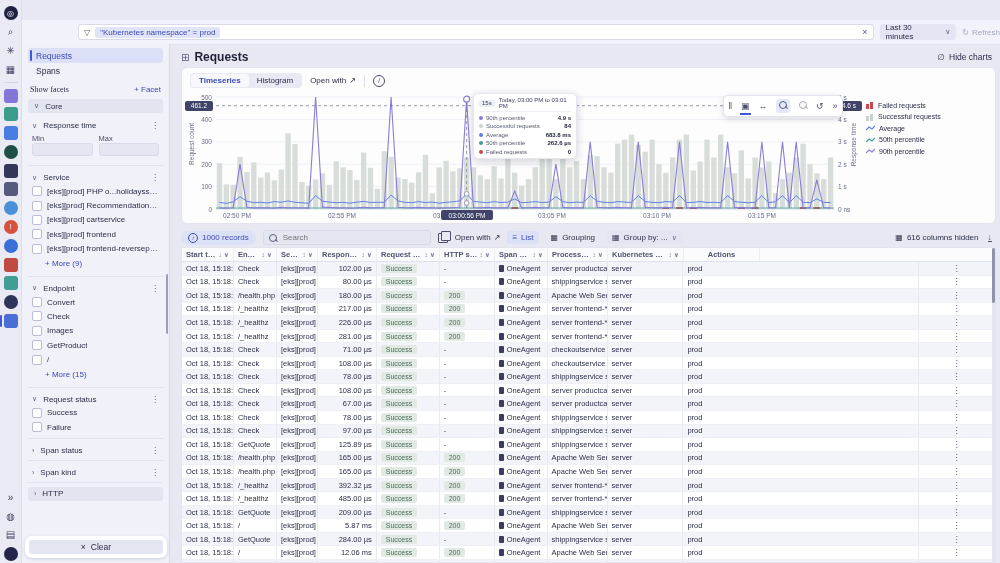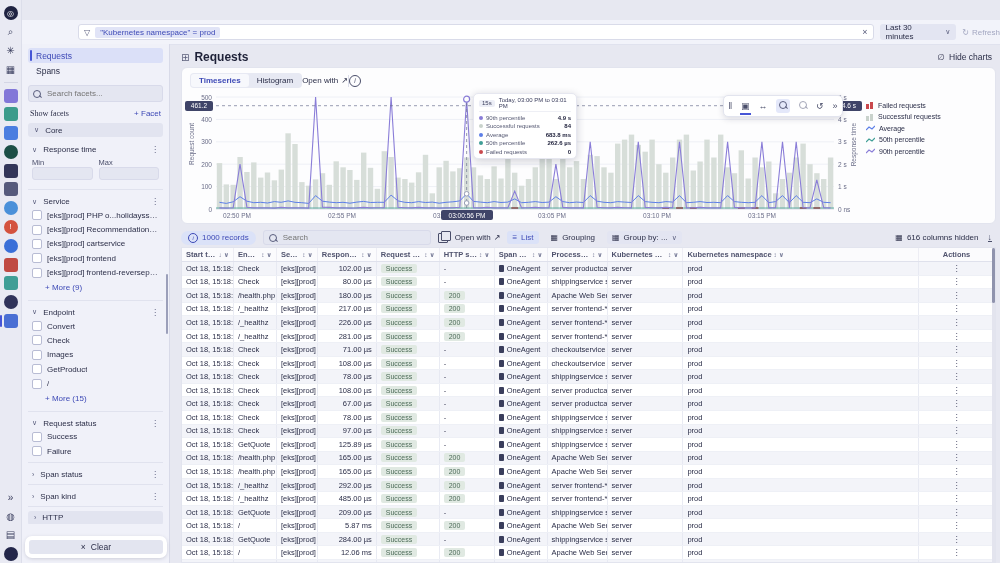--- a/index.html
+++ b/index.html
@@ -61,21 +61,21 @@
   .clearbtn{height:14px;background:#e3e5f0;border-radius:3px;display:flex;align-items:center;justify-content:center;gap:5px;font-size:8.5px;color:#2b2e48;cursor:pointer;}
   .side-thumb{position:absolute;right:1px;top:230px;width:2px;height:60px;background:#9b9fba;border-radius:1px;}
   
   .main{position:absolute;left:170px;top:44px;width:830px;height:519px;}
   .pagehead{position:absolute;left:11px;top:4px;right:8px;height:18px;display:flex;align-items:center;}
   .pagehead .picon{color:#5b5e7a;font-size:10px;margin-right:5px;}
   .pagehead .ptitle{font-size:12px;font-weight:bold;color:#1e2138;}
   .hidecharts{margin-left:auto;font-size:8.5px;color:#2b2e48;display:flex;gap:4px;align-items:center;cursor:pointer;}
   
   .card{position:absolute;left:11px;top:23px;width:815px;height:157px;background:#fdfdfe;border:1px solid #e2e4ee;border-radius:6px;box-sizing:border-box;}
-  .tabsrow{position:absolute;left:8px;top:5px;display:flex;align-items:center;}
+  .tabsrow{position:absolute;left:8px;top:5px;display:flex;align-items:center;gap:8px;}
   .seg{display:flex;background:#e7e9f3;border-radius:4px;padding:1px;}
   .seg .tab{font-size:8px;padding:2px 8px;border-radius:3px;color:#2b2e48;cursor:pointer;}
   .seg .tab.on{background:#f7f8fc;color:#3d49b6;font-weight:bold;}
   .openwith{font-size:8px;color:#2b2e48;display:flex;align-items:center;gap:3px;cursor:pointer;}
   .vdiv{width:1px;height:12px;background:#dcdeea;}
   .info-circ{width:10px;height:10px;border-radius:50%;border:1px solid #4a4e6a;font-size:6.5px;color:#4a4e6a;display:flex;align-items:center;justify-content:center;font-style:italic;}
   .ytickL{position:absolute;width:28px;left:2px;text-align:right;font-size:6.5px;color:#6a6d88;}
   .ytickR{position:absolute;left:656px;width:26px;font-size:6.5px;color:#6a6d88;}
   .xtick{position:absolute;top:144px;font-size:6.5px;color:#6a6d88;width:50px;text-align:center;}
   .vlabel{position:absolute;font-size:6.5px;color:#6a6d88;writing-mode:vertical-rl;transform:rotate(180deg);}
@@ -171,24 +171,20 @@
         <span>Refresh</span>
     </div>
   </div>
 
   <div class="sidebar">
     <div class="side-scroll" id="sideScroll">
       <div id="sideNav">
           <div class="navitem sel">Requests</div>
           <div class="navitem">Spans</div>
         </div>
-      <div class="facet-search">
-        <span class="mag"></span>
-        <input placeholder="Search facets..." style="">
-      </div>
       <div class="showfacets">
         <span class="lbl">Show facets</span>
         <span class="addfacet">+ Facet</span>
       </div>
       <div class="secpill">
         <span class="chev">∨</span>
         <span>Core</span>
       </div>
       <div id="facets">
           <div class="facethead">
@@ -615,25 +611,20 @@
             <div class="th" style="width:60px;">
               <span style="overflow:hidden;text-overflow:ellipsis;">Process group</span>
               <span class="sort">↕</span>
               <span class="sort">∨</span>
             </div>
             <div class="th" style="width:76px;">
               <span style="overflow:hidden;text-overflow:ellipsis;">Kubernetes contai...</span>
               <span class="sort">↕</span>
               <span class="sort">∨</span>
             </div>
-            <div class="th" style="width:236px;">
-              <span style="overflow:hidden;text-overflow:ellipsis;">Kubernetes namespace</span>
-              <span class="sort">↕</span>
-              <span class="sort">∨</span>
-            </div>
             <div class="th" style="width:76px;justify-content:center;">
               <span style="overflow:hidden;text-overflow:ellipsis;">Actions</span>
             </div>
           </div>
           <div class="tr">
             <div class="td" style="width:52px">Oct 18, 15:18:33…</div>
             <div class="td" style="width:43px">Check</div>
             <div class="td" style="width:41px">[eks][prod] …</div>
             <div class="td right" style="width:59px">102.00 µs</div>
             <div class="td" style="width:63px">
@@ -912,21 +903,21 @@
             <div class="td" style="width:76px">server</div>
             <div class="td" style="width:236px">prod</div>
             <div class="td center" style="width:76px">
               <span class="kebab">⋮</span>
             </div>
           </div>
           <div class="tr">
             <div class="td" style="width:52px">Oct 18, 15:18:21…</div>
             <div class="td" style="width:43px">/_healthz</div>
             <div class="td" style="width:41px">[eks][prod] …</div>
-            <div class="td right" style="width:59px">292.00 µs</div>
+            <div class="td right" style="width:59px">392.32 µs</div>
             <div class="td" style="width:63px">
               <span class="sbadge">Success</span>
             </div>
             <div class="td" style="width:55px">
               <span class="sbadge">200</span>
             </div>
             <div class="td" style="width:53px"><span class="agent-ic"></span>OneAgent</div>
             <div class="td" style="width:60px">server frontend-*</div>
             <div class="td" style="width:76px">server</div>
             <div class="td" style="width:236px">prod</div>

